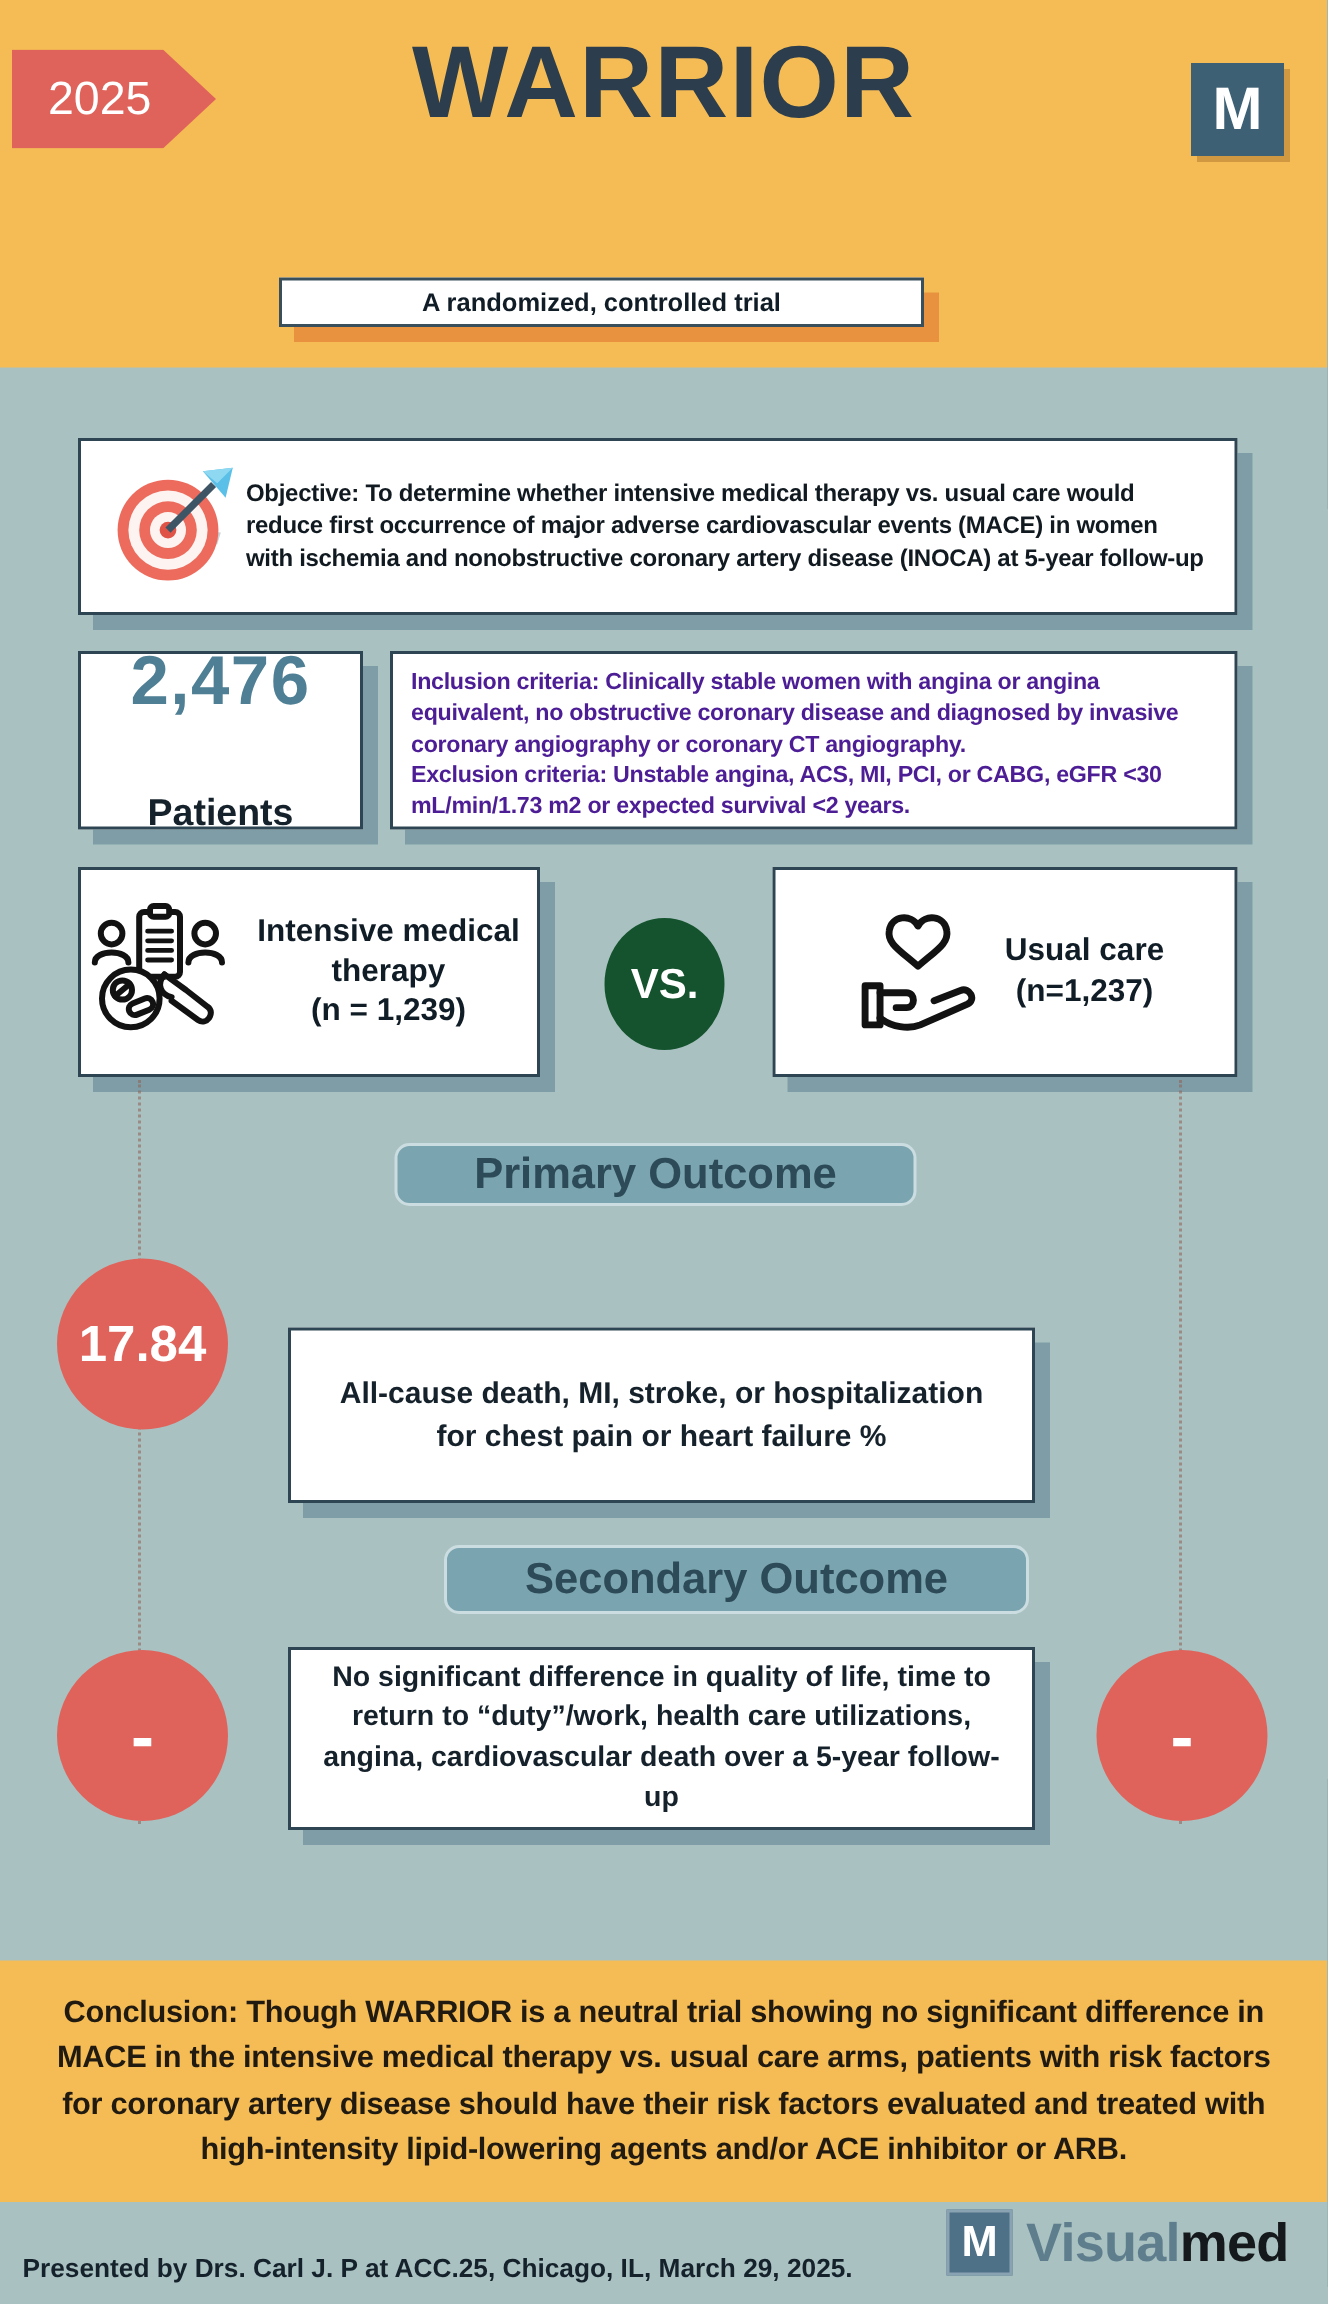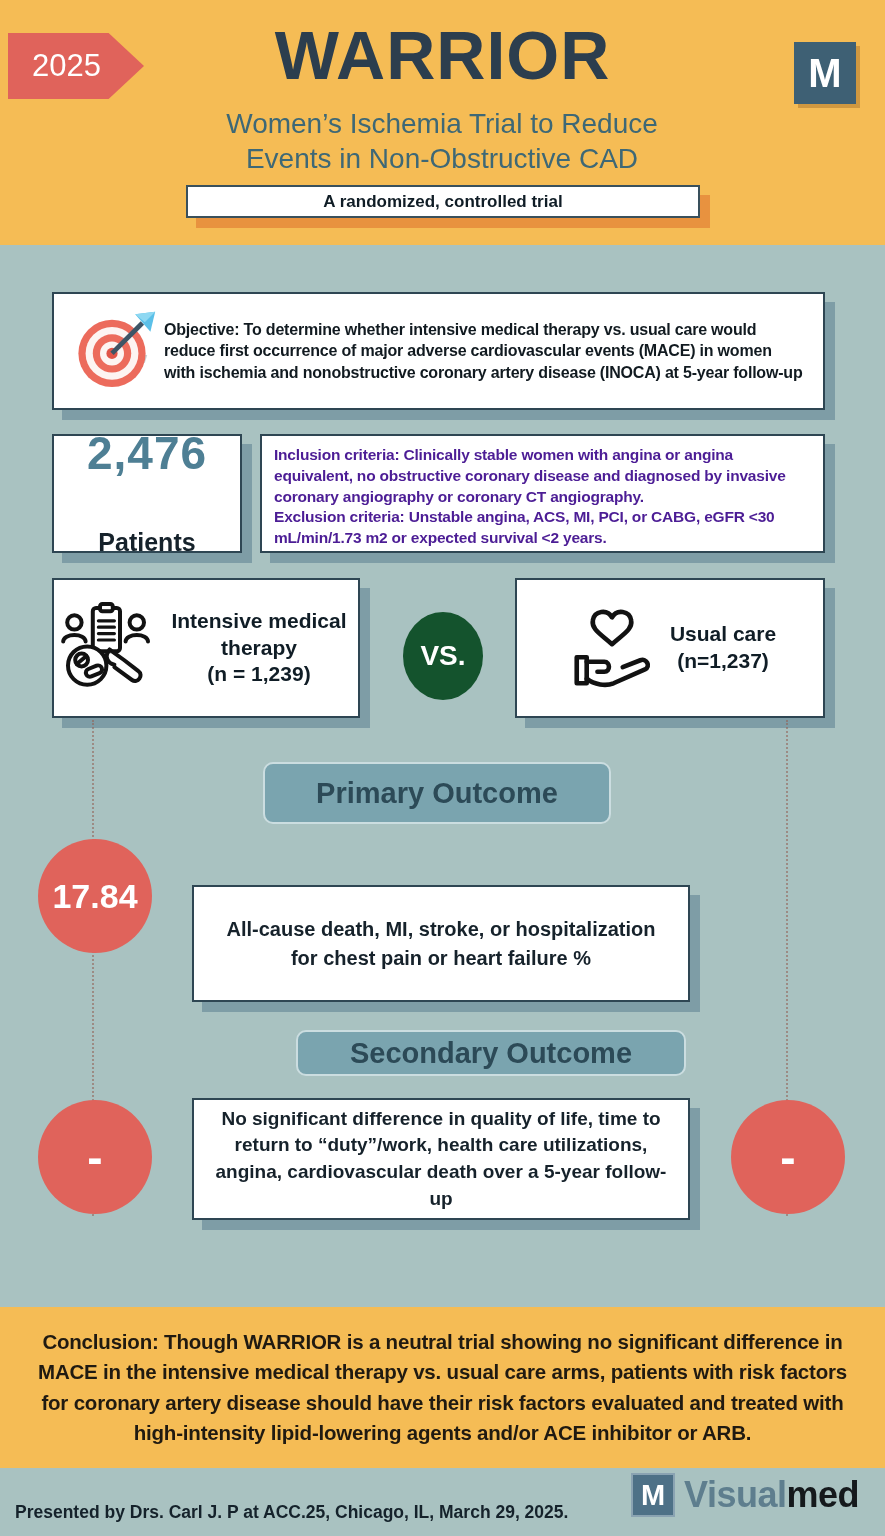--- a/index.html
+++ b/index.html
@@ -22,21 +22,21 @@
   .m-logo{
     position:absolute;right:29px;top:42px;width:62px;height:62px;background:#3E6074;
     color:#fff;font-size:40px;font-weight:bold;display:flex;align-items:center;justify-content:center;
     box-shadow:4px 4px 0 rgba(177,122,47,.55);
   }
   .subtitle{
     position:absolute;left:182px;top:106px;width:520px;text-align:center;
     font-size:28px;line-height:1.26;color:#3E6876;
   }
   .trial-type{
-    position:absolute;left:186px;top:185px;width:514px;height:33px;background:#fff;
+    position:absolute;left:186px;top:185px;width:430px;height:33px;background:#fff;
     border:2px solid #39505c;box-shadow:10px 10px 0 #E8923F;box-sizing:border-box;
     display:flex;align-items:center;justify-content:center;
     font-size:17px;font-weight:bold;color:#101d26;
   }
   
   .card{
     position:absolute;background:#fff;border:2px solid #2E4653;
     box-shadow:10px 10px 0 #7E9DA6;box-sizing:border-box;
   }
   
@@ -60,21 +60,21 @@
     position:absolute;left:403px;top:612px;width:80px;height:88px;border-radius:50%;
     background:#14532d;color:#fff;font-size:28px;font-weight:bold;
     display:flex;align-items:center;justify-content:center;
   }
   
   .banner{
     position:absolute;background:#7AA4AF;border:2px solid #CBDDE0;border-radius:10px;
     color:#2C4A57;font-weight:bold;font-size:29px;box-sizing:border-box;
     display:flex;align-items:center;justify-content:center;
   }
-  .banner-primary{left:263px;top:762px;width:348px;height:62px;}
+  .banner-primary{left:263px;top:762px;width:348px;height:42px;}
   .banner-secondary{left:248px;top:1030px;width:390px;height:46px;margin-left:48px;}
   
   .connector{position:absolute;width:0;border-left:2px dotted rgba(146,94,82,.55);z-index:0;}
   .connector-left{left:92px;top:720px;height:496px;}
   .connector-right{left:786px;top:720px;height:496px;}
   
   .outcome-card{display:flex;align-items:center;justify-content:center;text-align:center;z-index:1;}
   .outcome-primary{left:192px;top:838px;width:498px;height:117px;font-size:20px;font-weight:bold;line-height:1.45;padding:6px 18px;margin-top:47px;}
   .outcome-secondary{left:192px;top:1098px;width:498px;height:122px;font-size:19px;font-weight:bold;line-height:1.4;padding:6px 14px;}
   .value-circle{
@@ -109,21 +109,20 @@
 <div id="infographic">
 
   <div class="header">
     <div class="year-badge">
       <span>2025</span>
     </div>
     <div class="main-title">WARRIOR</div>
     <div class="m-logo">
       <span>M</span>
     </div>
-    <div class="subtitle">Women’s Ischemia Trial to Reduce Events in Non-Obstructive CAD</div>
     <div class="trial-type">
       <span>A randomized, controlled trial</span>
     </div>
   </div>
 
   <div class="card objective-card">
     <div class="objective-icon">
       <svg width="88" height="88" viewBox="0 0 110 110" aria-hidden="true">
         <path d="M52 56 l42 4 -3 10 -39 -6 z" fill="#C7D3D6"></path>
         <circle cx="50" cy="58" r="42" fill="#EC6B5C"></circle>

